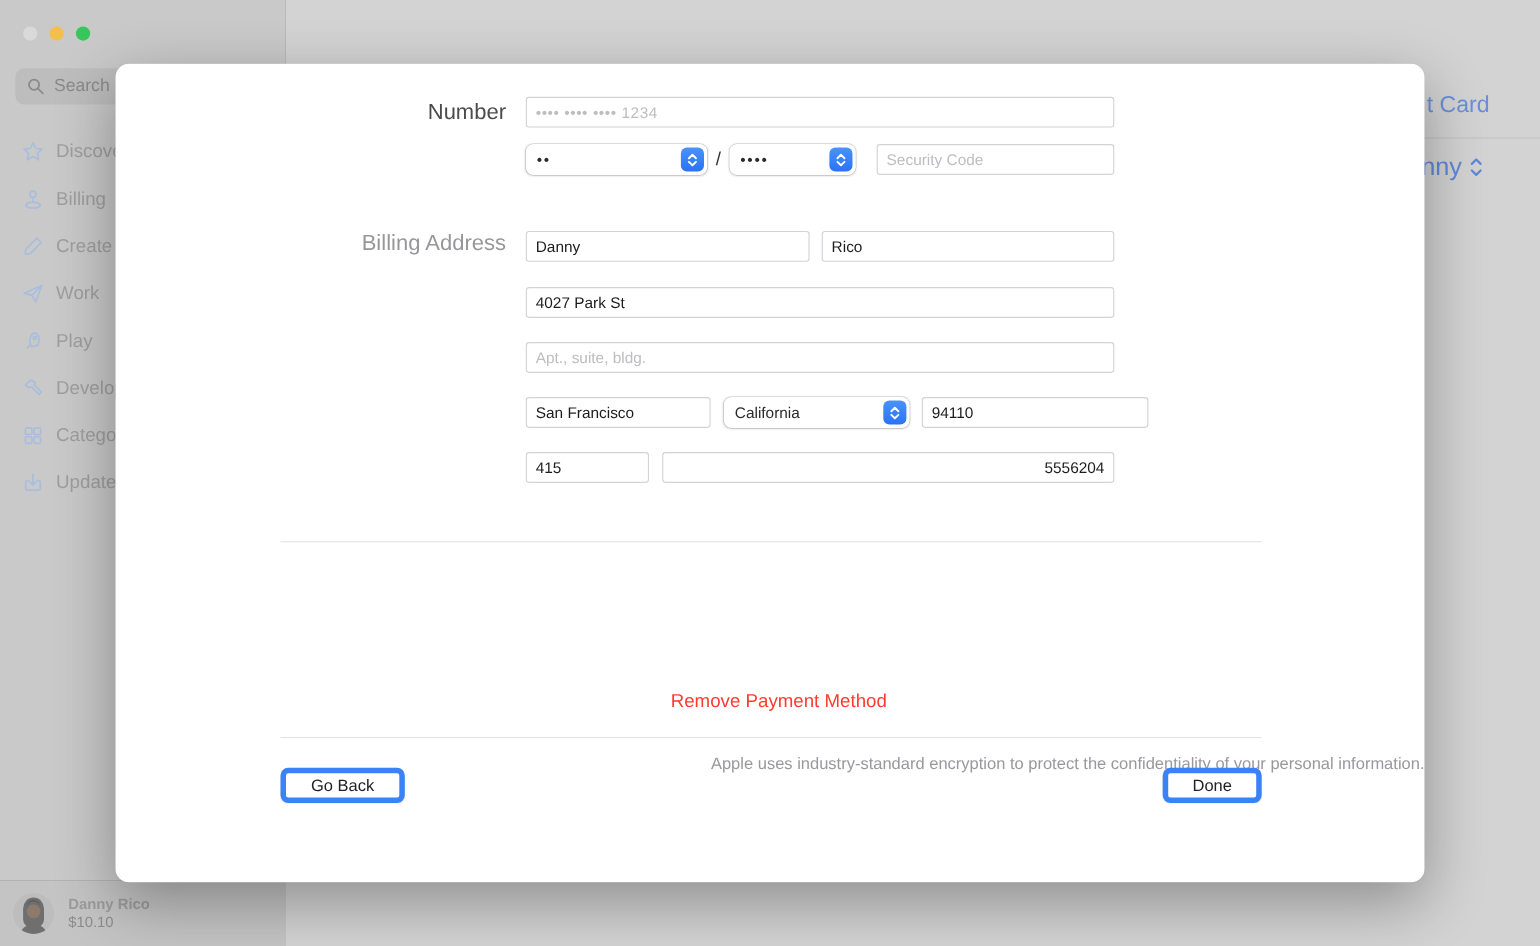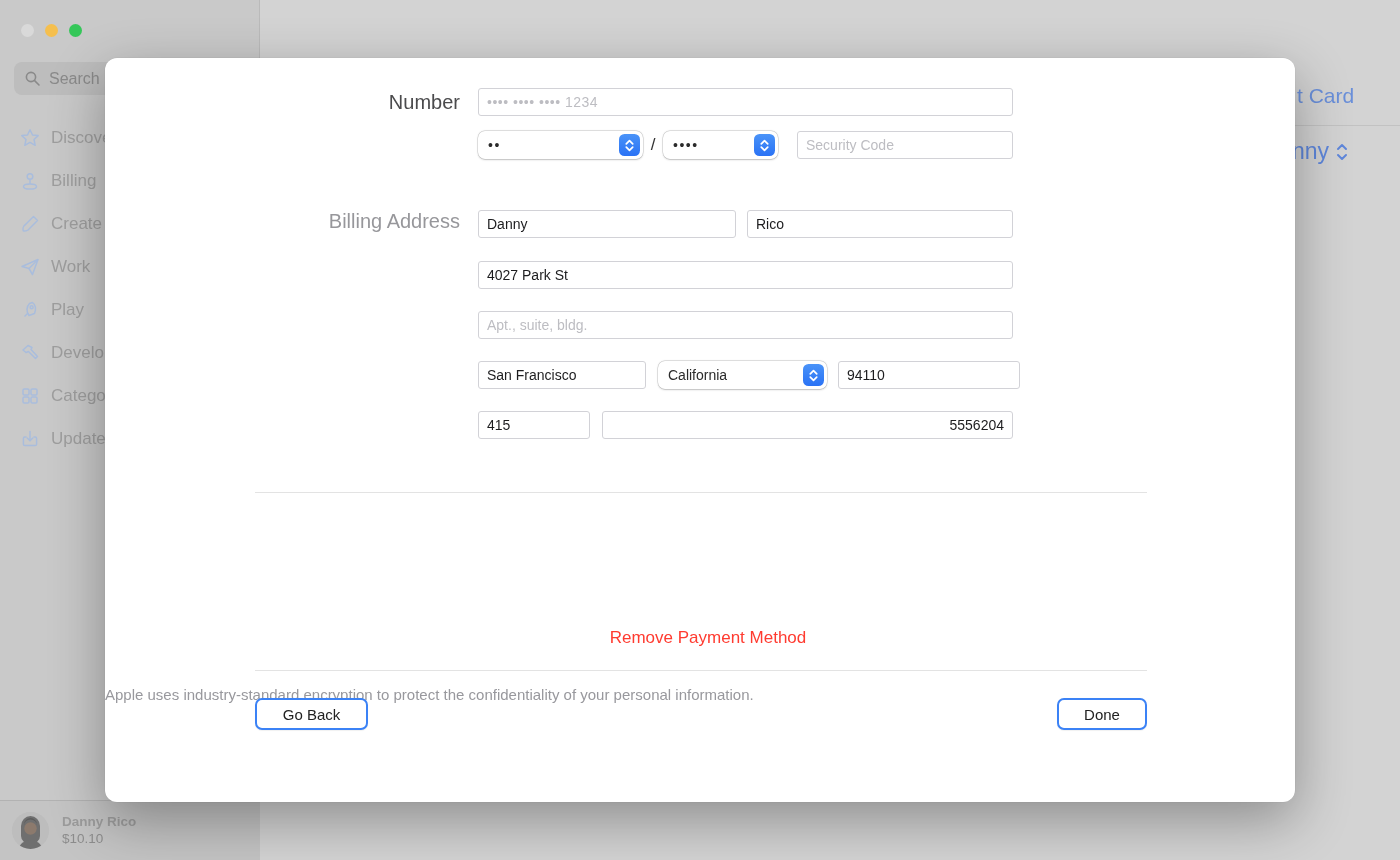--- a/index.html
+++ b/index.html
@@ -59,24 +59,24 @@
                     background:linear-gradient(#4a93f8,#2a72f5); display:flex; align-items:center; justify-content:center; }
   .dots { letter-spacing:1.5px; }
 
   .slash { position:absolute; left:540px; top:73px; width:16px; height:28px; text-align:center;
            line-height:28px; font-size:17px; color:#333; }
 
   .divider { position:absolute; left:150px; width:892px; height:1px; background:#e3e3e3; }
 
   .remove-link { position:absolute; left:0; top:570px; width:1190px; text-align:center;
                  font-size:17px; color:#ff3b30; cursor:pointer;padding-left:16px; }
-  .privacy { position:absolute; left:0; top:628px; width:1190px; text-align:left;
+  .privacy { position:absolute; left:0; top:628px; width:1190px; text-align:right;
              font-size:15px; color:#98989d; }
 
-  .btn { position:absolute; top:640px; height:32px; background:#fff; border:2px solid #3b82f6;
+  .btn { position:absolute; top:640px; height:32px; background:#fff; border:5px solid #3b82f6;
          border-radius:7px; font-size:15px; color:#222; display:flex; align-items:center;
          justify-content:center; cursor:pointer; box-shadow:0 0.5px 1px rgba(0,0,0,0.06); }
   .btn-goback { left:150px; width:113px; }
   .btn-done { left:952px; width:90px; }
 </style>
 </head>
 <body>
 
 <div class="stage">
 
@@ -239,21 +239,21 @@
     <input class="tfield" style="left: 373px; top: 303px; width: 168px;" value="San Francisco">
     <div class="popup" style="left:553px; top:303px; width:169px;">
       <span>California</span>
       <span class="stepper">
         <svg width="11" height="13" viewBox="0 0 12 14" fill="none" stroke="#ffffff" stroke-width="1.9" stroke-linecap="round" stroke-linejoin="round">
           <polyline points="2.5,5.2 6,1.8 9.5,5.2"></polyline>
             <polyline points="2.5,8.8 6,12.2 9.5,8.8"></polyline>
         </svg>
       </span>
     </div>
-    <input class="tfield" style="left: 733px; top: 303px; width: 182px;" value="94110">
+    <input class="tfield" style="left: 733px; top: 303px; width: 206px;" value="94110">
 
     <input class="tfield" style="left: 373px; top: 353px; width: 112px;" value="415">
     <input class="tfield" style="left: 497px; top: 353px; width: 411px; text-align: right;" value="5556204">
 
     <div class="divider" style="top:434px;"></div>
 
     <div class="remove-link">Remove Payment Method</div>
     <div class="privacy">Apple uses industry-standard encryption to protect the confidentiality of your personal information.</div>
 
     <div class="divider" style="top:612px;"></div>

